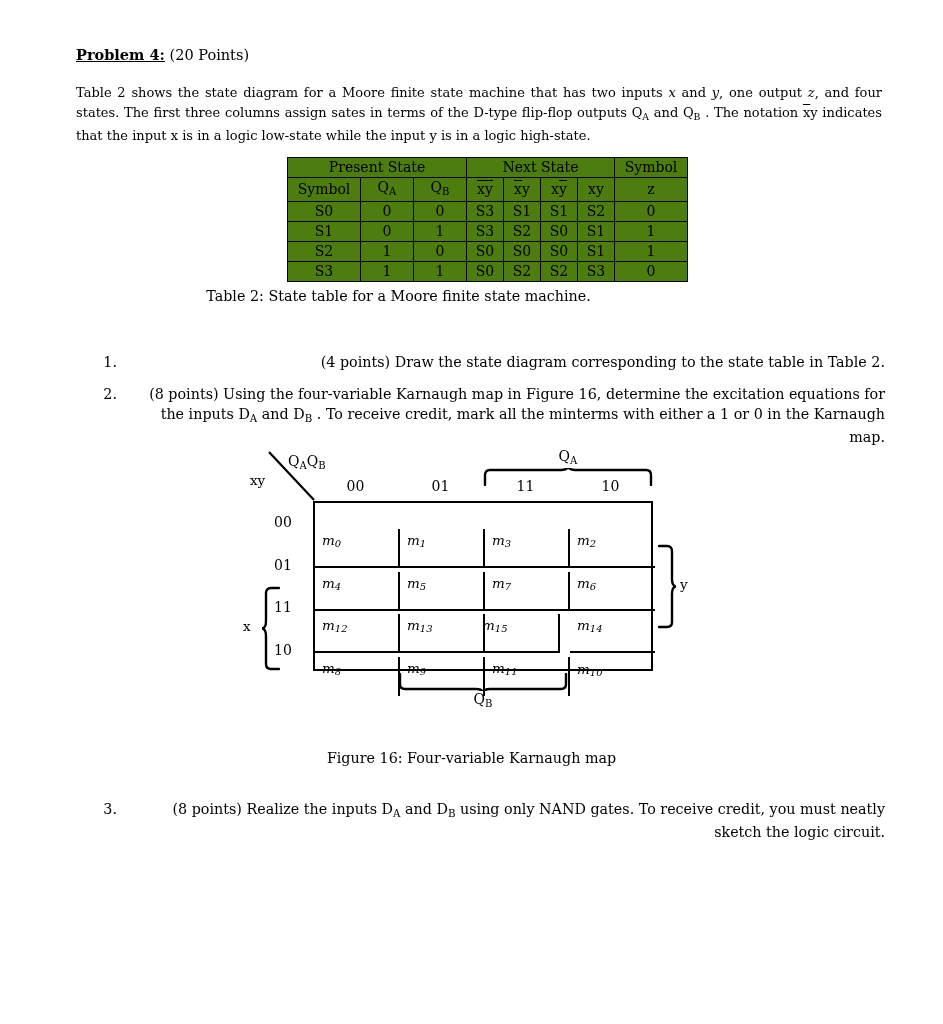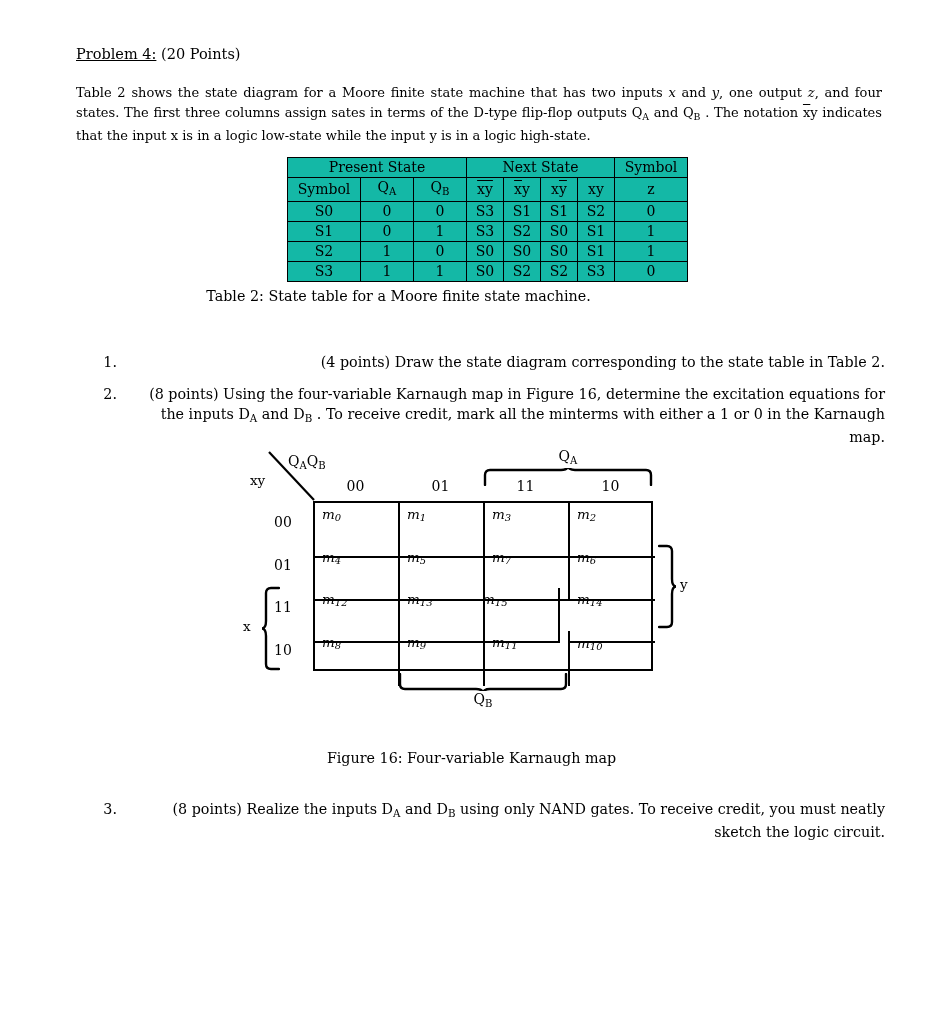--- a/index.html
+++ b/index.html
@@ -26,20 +26,21 @@
   
   .prob-heading {
     position: absolute;
     left: 76px;
     top: 46px;
     font-size: 14.5px;
     white-space: nowrap;
   }
   .prob-heading .u {
     text-decoration: underline;
+    font-weight: bold;
   }
 
   
   .intro {
     position: absolute;
     left: 76px;
     top: 83px;
     width: 806px;
     font-size: 13px;
     line-height: 19.5px;
@@ -57,21 +58,21 @@
 
   
   .state-table-wrap {
     position: absolute;
     left: 287px;
     top: 157px;
   }
   table.state-table {
     border-collapse: collapse;
     font-size: 14px;
-    background: #14b8a6;
+    background: #4d7c0f;
   }
   table.state-table td,
   table.state-table th {
     border: 1px solid #000;
     text-align: center;
     font-weight: normal;
     padding: 0;
     height: 19px;
     line-height: 19px;
     white-space: nowrap;
@@ -130,24 +131,25 @@
     left: 73px;   
     top: 53px;    
     width: 340px;
     height: 170px;
     border: 2px solid #000;
     box-sizing: border-box;
   }
   .kcell {
     position: absolute;
     width: 85px;
-    height: 55px;
+    height: 39px;
     box-sizing: border-box;
     border-right: 2px solid #000;
     border-bottom: 2px solid #000;
+    margin-top: 26px;
   }
   .kcell.lastcol { border-right: none; padding-left: 44px; }
   .kcell.lastrow { border-bottom: none; }
   .kcell .mlabel {
     position: absolute;
     left: 7px;
     top: 3px;
     font-style: italic;
     font-size: 13.5px;
     white-space: nowrap;

